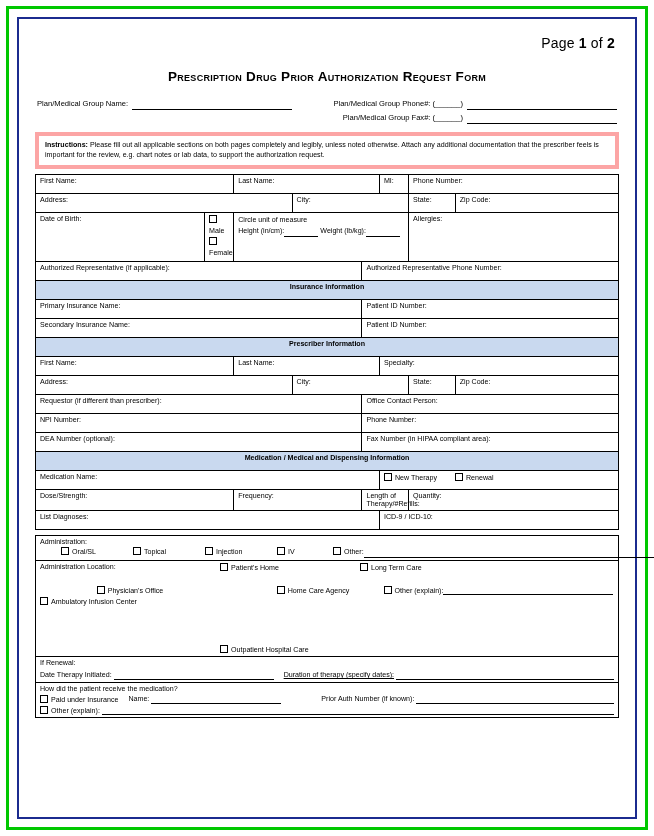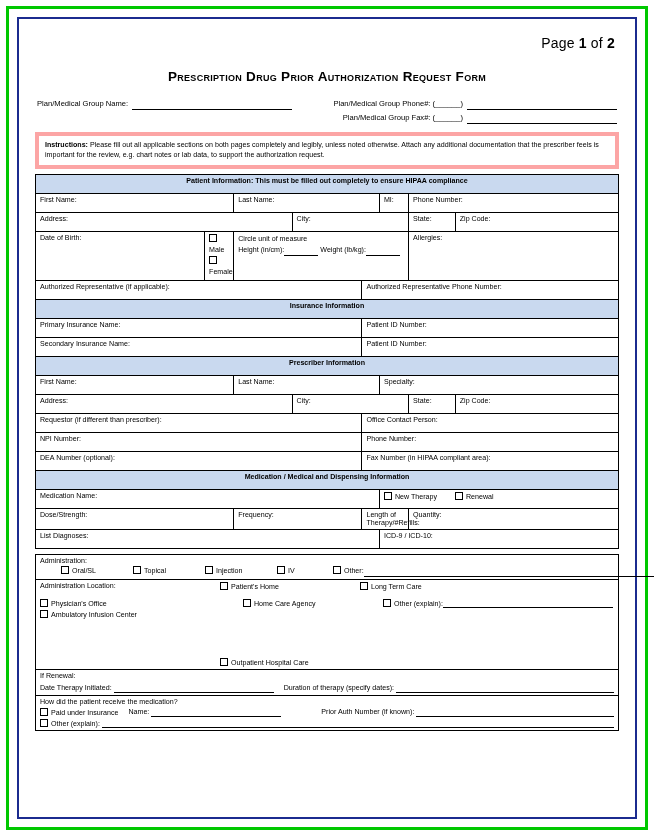--- a/index.html
+++ b/index.html
@@ -175,23 +175,20 @@
           <col style="width:29%">
             <col style="width:5%">
             <col style="width:10%">
             <col style="width:12%">
             <col style="width:3%">
             <col style="width:5%">
             <col style="width:8%">
             <col style="width:28%">
         </colgroup>
         <tbody>
-            <tr>
-          <td class="section" colspan="8">Patient Information:  This must be filled out completely to ensure HIPAA compliance</td>
-        </tr>
         <tr>
           <td colspan="2">First Name:</td>
           <td colspan="3">Last Name:</td>
           <td colspan="1">MI:</td>
           <td colspan="2">Phone Number:</td>
         </tr>
         <tr>
           <td colspan="3">Address:</td>
           <td colspan="3">City:</td>
           <td colspan="1">State:</td>
@@ -298,38 +295,38 @@
             </div>
           </td>
         </tr>
         <tr>
           <td class="blockcell">
             <div style="display:flex;">
               <span style="width:180px;">Administration Location:</span>
               <span style="width:140px;"><span class="cb"></span><span>Patient's Home</span></span>
               <span><span class="cb"></span><span>Long Term Care</span></span>
             </div>
-            <div style="display:flex;margin-top:8px;">
+            <div style="display:flex;margin-top:14px;text-align:center;">
               <span style="width:180px;"><span class="cb"></span><span>Physician's Office</span></span>
               <span style="width:140px;padding-left:23px;"><span class="cb"></span><span>Home Care Agency</span></span>
               <span style="flex:1;"><span class="cb"></span><span>Other (explain):</span><span class="ul" style="width:170px;"></span></span>
             </div>
             <div style="display:flex;margin-top:2px;">
               <span style="width:180px;"><span class="cb"></span><span>Ambulatory Infusion Center</span></span>
               <span style="width:180px;margin-top:48px;"><span class="cb"></span><span>Outpatient Hospital Care</span></span>
             </div>
           </td>
         </tr>
         <tr>
           <td class="blockcell">
             <div>If Renewal:</div>
             <div style="display:flex;margin-top:4px;">
               <span>Date Therapy Initiated:</span>
               <span class="ul" style="width:160px;margin-left:2px;"></span>
-              <span style="margin-left:10px;">Duration of therapy (specify dates):</span>
+              <span style="margin-left:10px;text-decoration:underline;">Duration of therapy (specify dates):</span>
               <span class="ul" style="flex:1;margin-left:2px;"></span>
             </div>
           </td>
         </tr>
         <tr>
           <td class="blockcell">
             <div>How did the patient receive the medication?</div>
             <div style="display:flex;margin-top:2px;">
               <span><span class="cb"></span><span>Paid under Insurance</span></span>
               <span style="margin-left:10px;">Name:</span>

